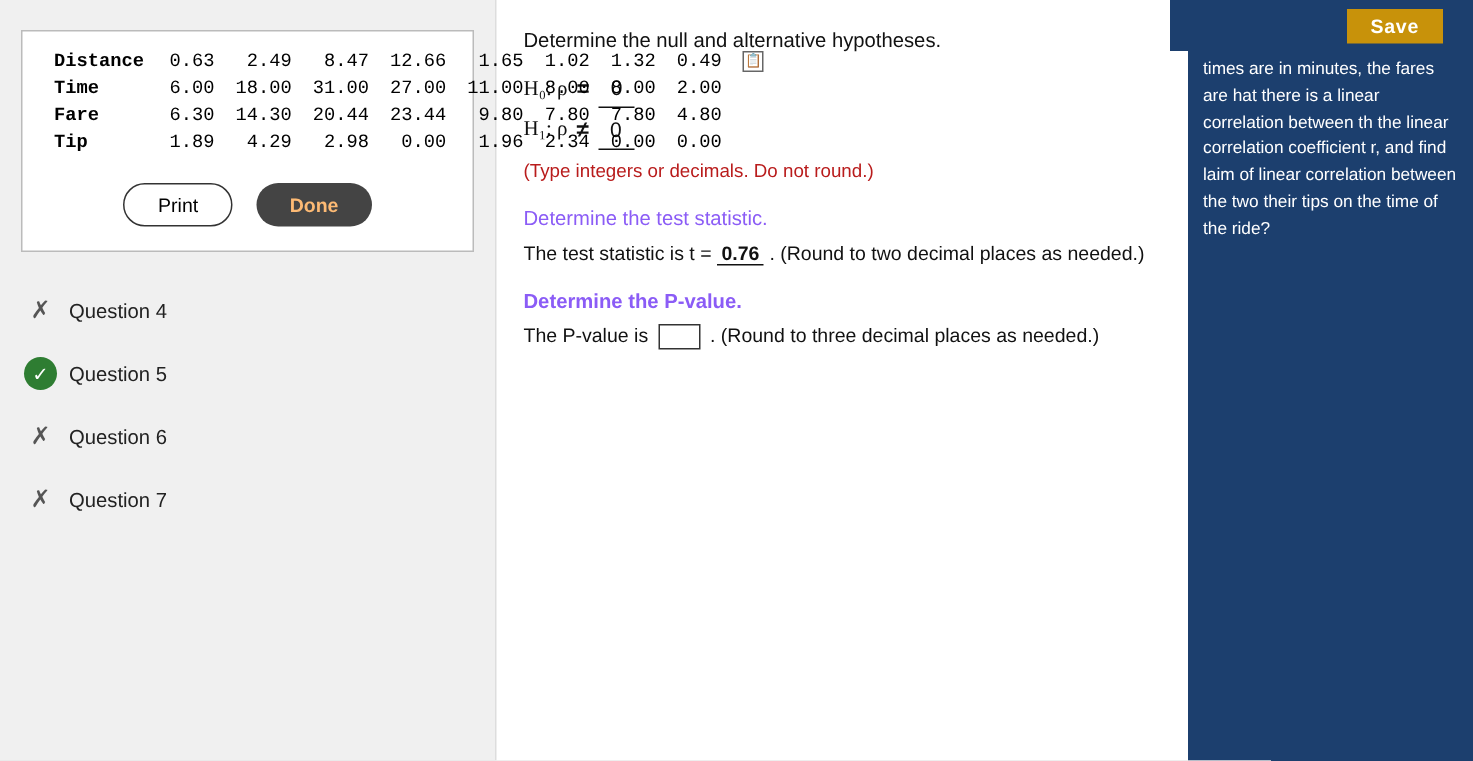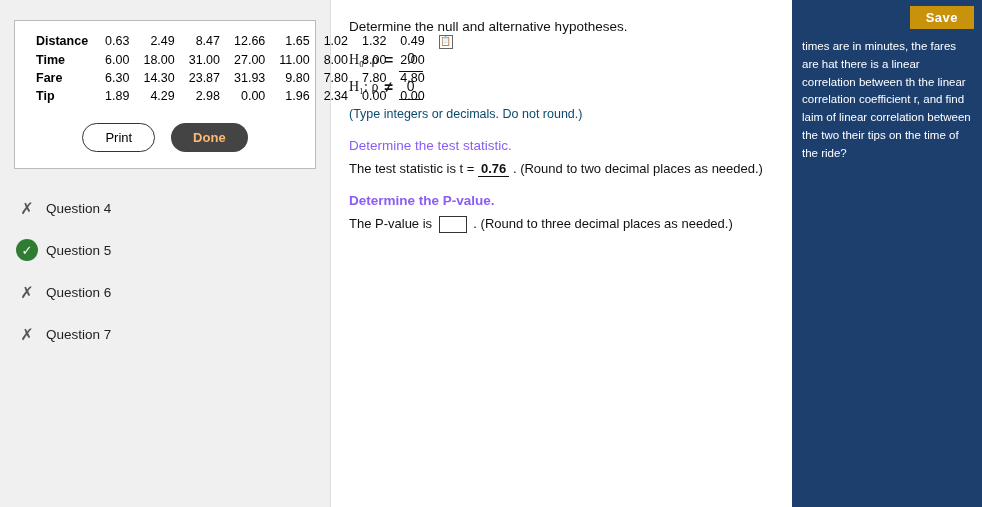--- a/index.html
+++ b/index.html
@@ -14,20 +14,21 @@
     }
 
     .data-table {
       border-collapse: collapse;
       font-size: 12.5px;
     }
 
     .data-table td {
       padding: 2px 7px;
       text-align: right;
+      font-family: Liberation Mono, monospace;
     }
 
     .data-table td:first-child {
       font-weight: bold;
       text-align: left;
       padding-right: 10px;
     }
 
     .button-row {
       display: flex;
@@ -166,21 +167,21 @@
       color: white;
       font-size: 11.5px;
       line-height: 1.55;
       padding: 38px 10px 10px 10px;
       position: relative;
     }
 
     .save-bar {
       position: absolute;
       top: 0;
-      right: 0;
+      right: 12px;
       width: 190px;
       height: 34px;
       background: #1c3f6e;
       display: flex;
       align-items: center;
       justify-content: flex-end;
       padding-right: 8px;
     }
 
     .save-button-el {
@@ -229,22 +230,22 @@
             <td>27.00</td>
             <td>11.00</td>
             <td>8.00</td>
             <td>8.00</td>
             <td>2.00</td>
           </tr>
           <tr>
             <td><strong>Fare</strong></td>
             <td>6.30</td>
             <td>14.30</td>
-            <td>23.87</td>
-            <td>31.93</td>
+            <td>20.44</td>
+            <td>23.44</td>
             <td>9.80</td>
             <td>7.80</td>
             <td>7.80</td>
             <td>4.80</td>
           </tr>
           <tr>
             <td><strong>Tip</strong></td>
             <td>1.89</td>
             <td>4.29</td>
             <td>2.98</td>
@@ -291,21 +292,21 @@
         <span style="font-weight:bold;font-size:15px;">=</span>
         <span class="underline-val">0</span>
       </div>
 
       <div class="hypothesis-line">
         <span class="math-sym">H₁: ρ</span>
         <span style="font-weight:bold;font-size:15px;">≠</span>
         <span class="underline-val">0</span>
       </div>
 
-      <p class="section-label" style="font-size:12.5px;color:#0c4a6e;margin-top:4px;">(Type integers or decimals. Do not round.)</p>
+      <p class="section-label" style="font-size:12.5px;color:#b91c1c;margin-top:4px;">(Type integers or decimals. Do not round.)</p>
 
       <p class="section-label" style="margin-top:10px;">Determine the test statistic.</p>
 
       <div class="answer-line">
         <span>The test statistic is t =</span>
         <span style="border-bottom:1.5px solid #111;padding:0 3px;font-weight:bold;">0.76</span>
         <span>. (Round to two decimal places as needed.)</span>
       </div>
 
       <p class="section-label" style="margin-top:10px;font-weight:bold;">Determine the P-value.</p>

